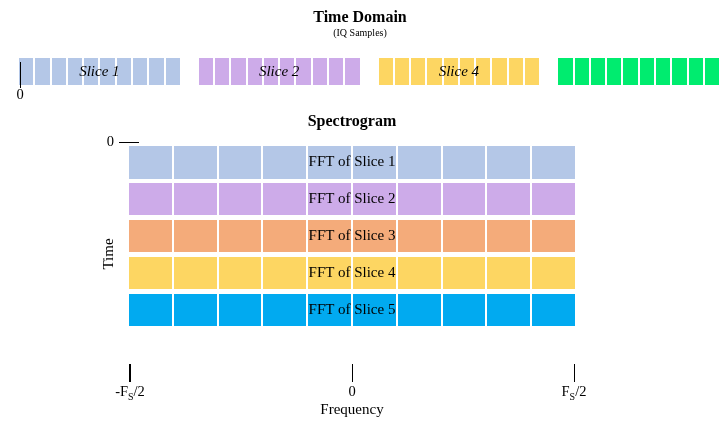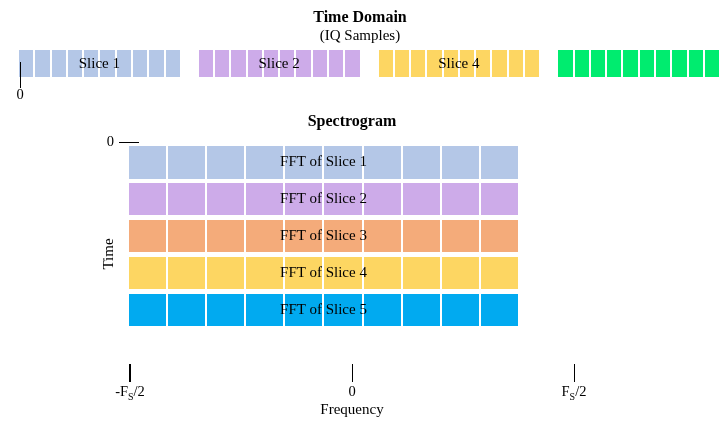--- a/index.html
+++ b/index.html
@@ -6,43 +6,43 @@
   .page{
     position:relative;
     width:720px;height:432px;
     background:#ffffff;
     font-family:"Liberation Serif", serif;
     color:#000;
     overflow:hidden;
   }
   .abs{position:absolute;}
   .title{font-weight:bold;font-size:16px;text-align:center;}
-  .subtitle{font-size:15px;text-align:center;}
+  .subtitle{font-size:10px;text-align:center;}
 
   
   .strip{
-    position:absolute;left:19px;top:50px;width:700px;height:27px;
-    display:flex;gap:19px;
+    position:absolute;left:19px;top:58px;width:700px;height:27px;
+    display:flex;gap:19px;font-style:italic;
   }
   .slice{flex:1;display:flex;gap:2px;position:relative;}
   .seg{flex:1;}
   .slice-label{
     position:absolute;left:0;right:0;top:50%;
     transform:translateY(-52%);
     text-align:center;font-size:15px;white-space:nowrap;
   }
 
   .vtick{position:absolute;width:1.6px;background:#000;}
   .htick{position:absolute;height:1.6px;background:#000;}
   .ticklabel{font-size:14.5px;text-align:center;white-space:nowrap;}
   sub{font-size:10px;}
 
   
   .rows{
-    position:absolute;left:129px;top:146px;width:389px;
+    position:absolute;left:129px;top:146px;width:446px;
     display:flex;flex-direction:column;gap:4.4px;
   }
   .fft-row{height:32.5px;display:flex;gap:2px;position:relative;}
   .cell{flex:1;}
   .row-label{
     position:absolute;left:0;right:0;top:50%;
     transform:translateY(-52%);
     text-align:center;font-size:15px;white-space:nowrap;
   }
   .ylab{

